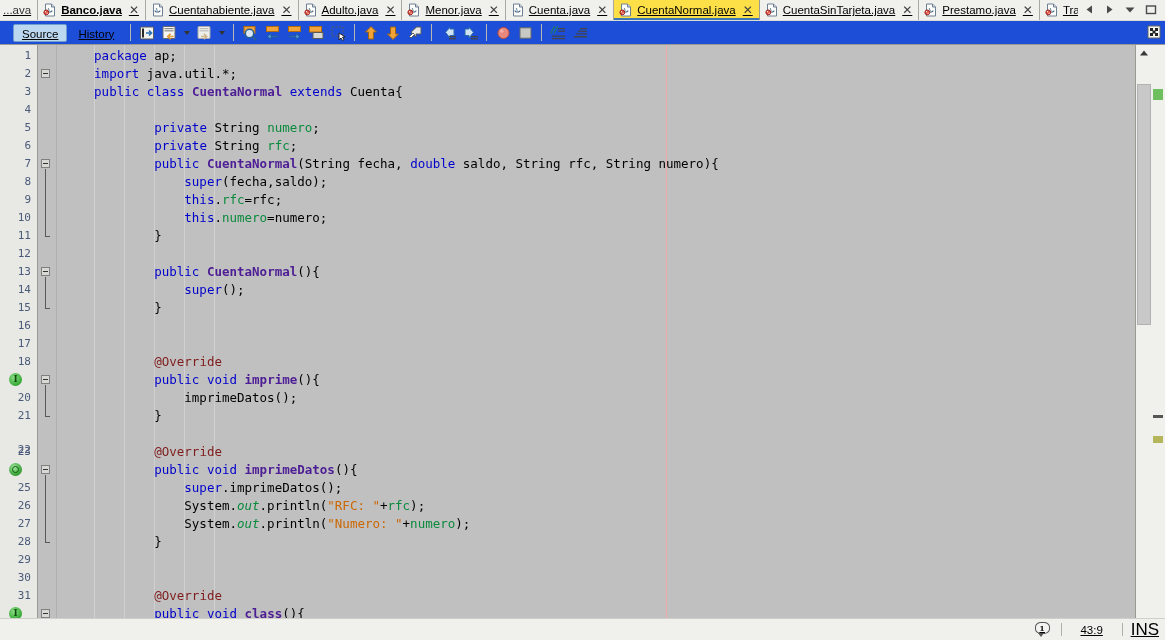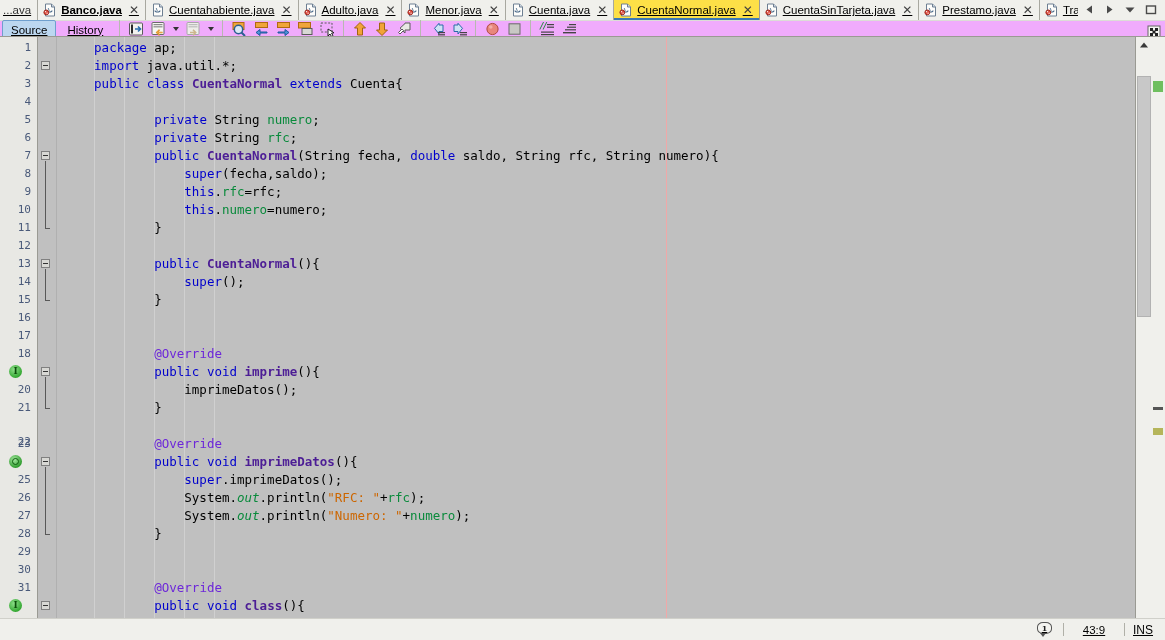--- a/index.html
+++ b/index.html
@@ -50,25 +50,25 @@
   .jicon { width: 14px; height: 14px; position: relative; flex: none; }
   .jicon svg { display:block; }
   .tabnav {
     display: flex; align-items: center; gap: 9px;
     padding: 0 8px 0 6px; flex: none; background:#f0f0ec;
   }
   .tabnav span { display:block; }
 
   
   .toolbar {
-    height: 16px; flex: none;
-    background: #f0abfc;
+    height: 24px; flex: none;
+    background: #1d4ed8;
     border-top: 1px solid #dcdcd6;
     display: flex; align-items: center;
-    padding: 0 2px;
+    padding: 0 13px;
     position: relative;
   }
   .tgl {
     height: 18px; line-height: 18px; padding: 0 8px;
     font-size: 11.5px; border: 1px solid transparent; border-radius: 2px;
     margin-right: 2px;
   }
   .tgl.on { background: #bcd7f0; border-color:#6f9fce; }
   .tbsep { width: 1px; height: 17px; background: #b8b8b0; margin: 0 5px; flex:none; }
   .tbtn { width: 22px; height: 20px; display:flex; align-items:center; justify-content:center; flex:none;}
@@ -131,21 +131,21 @@
     position: absolute; left: 0;
     height: 18px; line-height: 18px; white-space: pre;
     font-family: "DejaVu Sans Mono", monospace;
     font-size: 12.5px;
     color: #000;
   }
   .k  { color:#0000cc; }
   .b  { color:#4c1d95; font-weight:bold; }
   .f  { color:#0a8a3c; }          
   .s  { color:#cc6600; }          
-  .an { color:#6d28d9;margin-top:48px; }             
+  .an { color:#7f1d1d;margin-top:48px; }             
   .it { color:#0a8a3c; font-style:italic; }
 
   .marginline { position:absolute; top:0; bottom:0; width:1px; background:#f0a8a8; }
   .indentguide { position:absolute; top:0; bottom:0; width:1px; background:#d0d0d0; }
 
   
   .sb-arrow {
     position:absolute; left:0; width:16px; height:16px;
     display:flex; align-items:center; justify-content:center;
   }
@@ -170,21 +170,21 @@
   .notif .bubble {
     width:15px;height:12px;border:1px solid #555;border-radius:6px/5px;background:#f4f4f0;
     display:flex;align-items:center;justify-content:center;font-size:8px;font-weight:bold;color:#222;
     font-family:"DejaVu Serif", serif;
   }
   .notif .tail {
     position:absolute; left:3px; top:11px; width:0;height:0;
     border-left:3px solid transparent; border-right:3px solid transparent; border-top:4px solid #555;
   }
   .st-pos { min-width:44px; text-align:center; font-size:11.5px;}
-  .st-ins { min-width:26px; font-size:12px;}
+  .st-ins { min-width:26px; font-size:17px;}
 </style>
 </head>
 <body>
 
 <div id="app">
 
   <div class="tabbar">
     <div class="tabstrip" id="tabstrip">
         <div class="tab first">
           <span class="tab-label">...ava</span>

